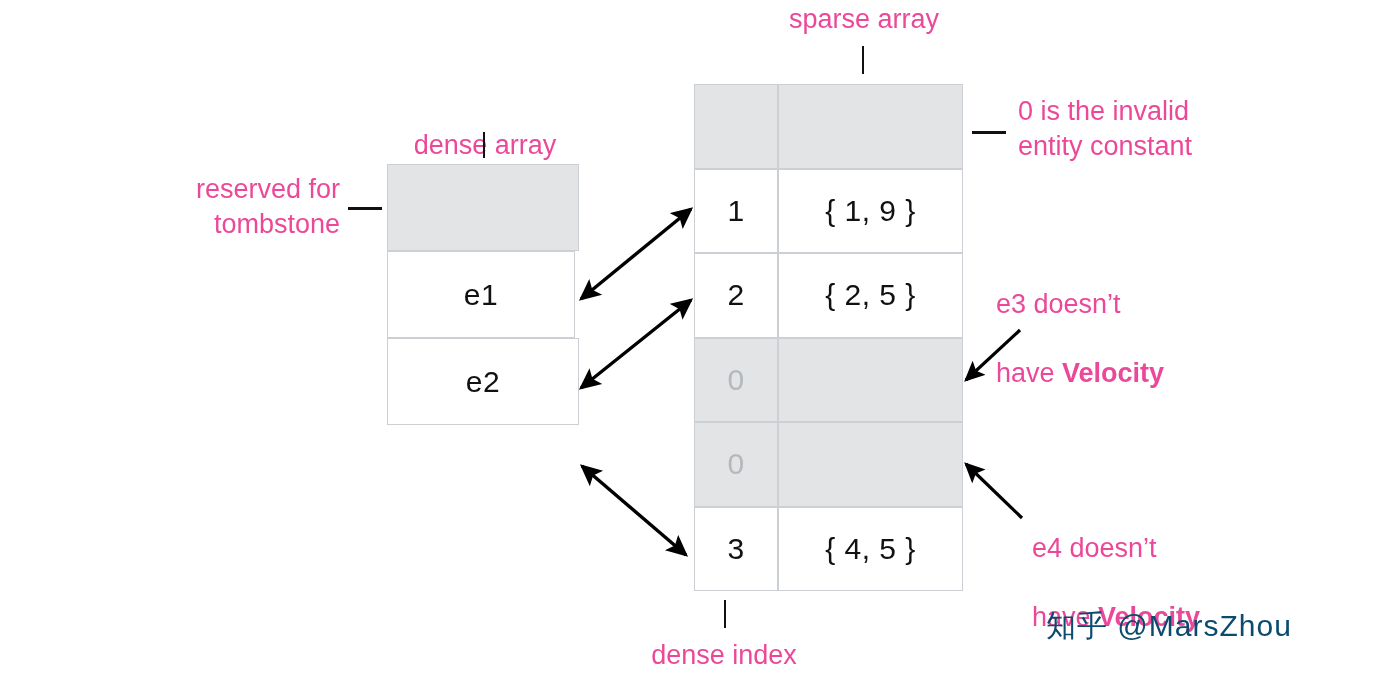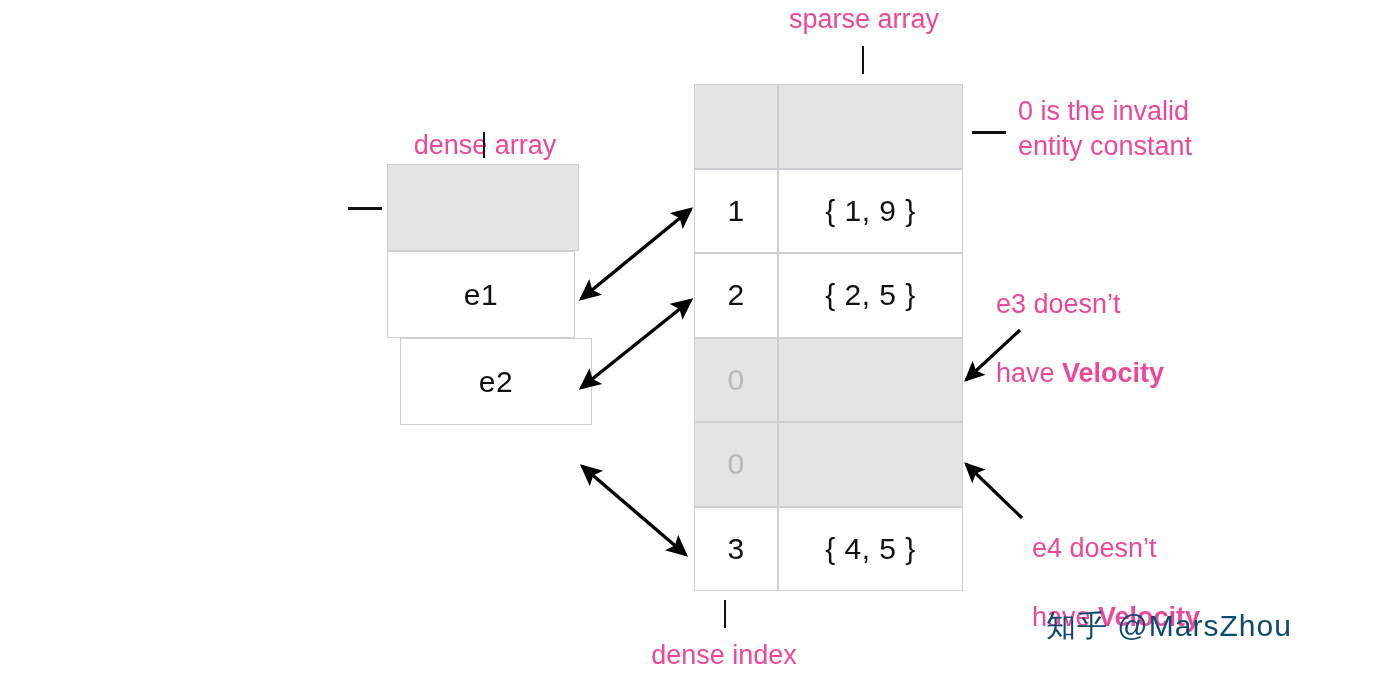--- a/index.html
+++ b/index.html
@@ -90,40 +90,42 @@
 
   <div class="label center" style="left:385px; top:88px; width:200px;margin-top:40px;">dense array</div>
   <div class="tick" style="left:483px; top:132px; height:26px;"></div>
 
   <div class="label center" style="left:764px; top:2px; width:200px;">sparse array</div>
   <div class="tick" style="left:862px; top:46px; height:28px;"></div>
 
   <div class="tick" style="left:724px; top:600px; height:28px;"></div>
   <div class="label center" style="left:624px; top:638px; width:200px;">dense index</div>
 
+  <div class="label right" style="left:120px; top:172px; width:220px;">reserved for
+tombstone</div>
   <div class="dash" style="left:348px; top:207px; width:34px;"></div>
 
   <div class="dash" style="left:972px; top:131px; width:34px;"></div>
   <div class="label" style="left:1018px; top:94px; width:280px;">0 is the invalid
 entity constant</div>
 
   <div class="label" style="left:996px; top:252px; width:300px;">
     <span>e3 doesn’t</span><br>
     <span>have </span><b>Velocity</b>
   </div>
 
   <div class="label" style="left:1032px; top:496px; width:300px;">
     <span>e4 doesn’t</span><br>
     <span>have </span><b>Velocity</b>
   </div>
 
   <div class="abs" style="left:387px; top:164px; width:192px; height:348px;">
     <div class="cell shaded" style="left:0px; top:0px; width:192px; height:87px;"></div>
     <div class="cell" style="left:0px; top:87px; width:188px; height:87px;">e1</div>
-    <div class="cell" style="left:0px; top:174px; width:192px; height:87px;margin-left:13px;">e2</div>
+    <div class="cell" style="left:0px; top:174px; width:192px; height:87px;">e2</div>
   </div>
 
   <div class="abs" style="left:694px; top:84px; width:269px; height:507px;">
 
     <div class="cell shaded" style="left:0px; top:0px; width:84px; height:84.5px;"></div>
     <div class="cell shaded" style="left:84px; top:0px; width:185px; height:84.5px;"></div>
 
     <div class="cell" style="left:0px; top:84.5px; width:84px; height:84.5px;">1</div>
     <div class="cell" style="left:84px; top:84.5px; width:185px; height:84.5px;">{ 1, 9 }</div>
 

